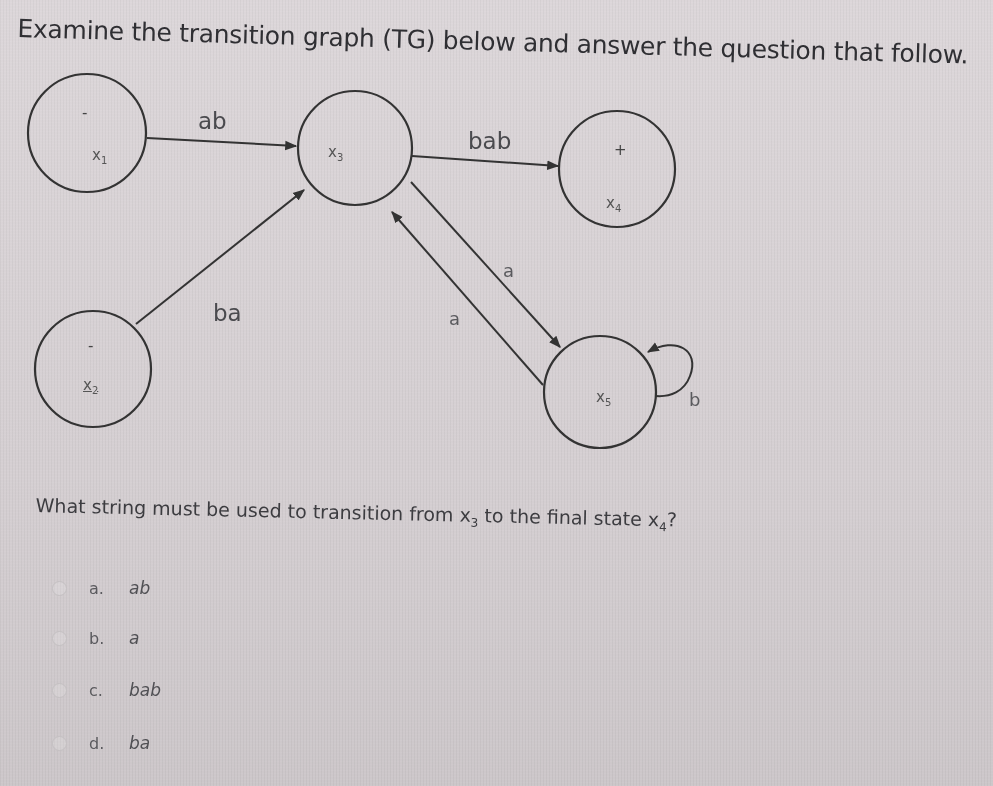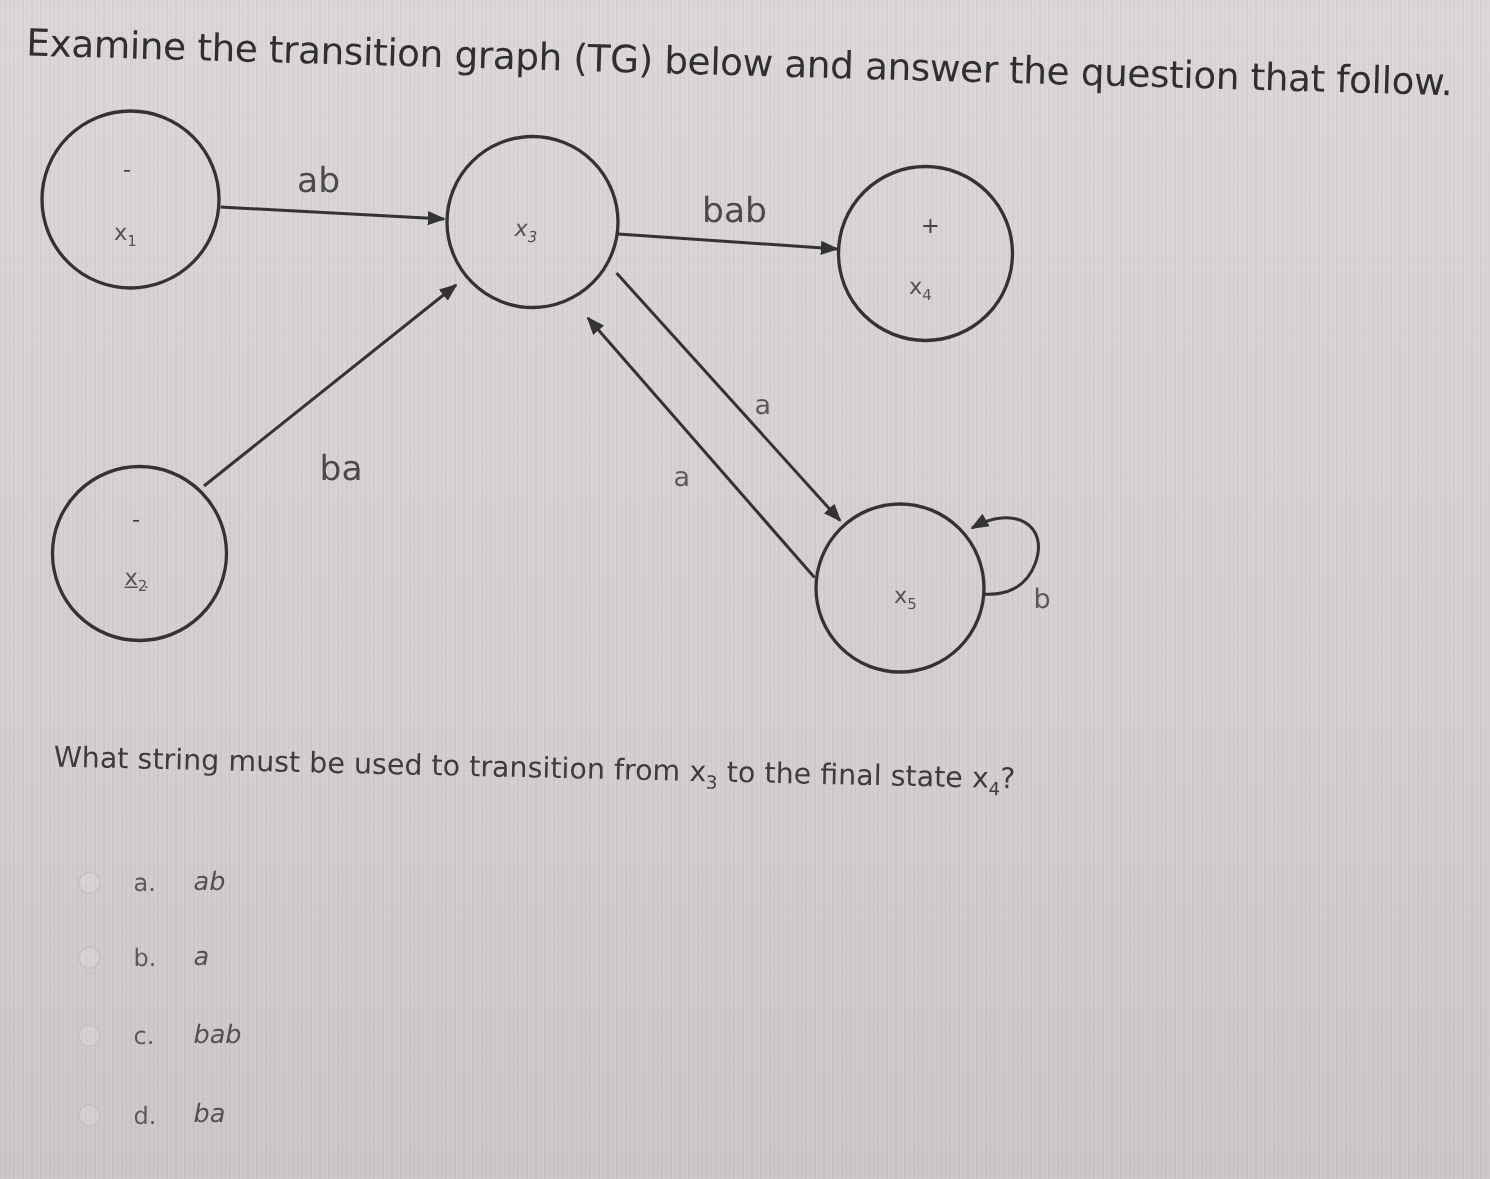--- a/index.html
+++ b/index.html
@@ -131,29 +131,29 @@
 
     <line x1="147" y1="138" x2="296" y2="146" stroke="#333" stroke-width="2" marker-end="url(#arrow)"></line>
     <line x1="136" y1="324" x2="304" y2="190" stroke="#333" stroke-width="2" marker-end="url(#arrow)"></line>
     <line x1="412" y1="156" x2="558" y2="166" stroke="#333" stroke-width="2" marker-end="url(#arrow)"></line>
     <line x1="411" y1="182" x2="560" y2="347" stroke="#333" stroke-width="2" marker-end="url(#arrow)"></line>
     <line x1="543" y1="385" x2="392" y2="212" stroke="#333" stroke-width="2" marker-end="url(#arrow)"></line>
     <path d="M 648 352 C 676 336, 700 350, 690 376 C 684 392, 670 397, 656 396" fill="none" stroke="#333" stroke-width="2" marker-start="url(#arrow)"></path>
   </svg>
 
   <div class="node-marker" style="left:82px; top:104px;">-</div>
-  <div class="node-label" style="left:76px; top:146px;"><span>x</span><sub>1</sub></div>
+  <div class="node-label" style="left:92px; top:146px;"><span>x</span><sub>1</sub></div>
 
   <div class="node-marker" style="left:88px; top:337px;">-</div>
   <div class="node-label" style="left:83px; top:376px;text-decoration:underline;"><span>x</span><sub>2</sub></div>
 
-  <div class="node-label" style="left:343px; top:143px;font-style:italic;"><span>x</span><sub>3</sub></div>
+  <div class="node-label" style="left:328px; top:143px;"><span>x</span><sub>3</sub></div>
 
   <div class="node-marker" style="left:614px; top:141px;">+</div>
-  <div class="node-label" style="left:606px; top:182px;"><span>x</span><sub>4</sub></div>
+  <div class="node-label" style="left:606px; top:194px;"><span>x</span><sub>4</sub></div>
 
   <div class="node-label" style="left:596px; top:388px;"><span>x</span><sub>5</sub></div>
 
   <div class="edge-label" style="left:198px; top:108px;">ab</div>
   <div class="edge-label" style="left:213px; top:300px;">ba</div>
   <div class="edge-label" style="left:468px; top:128px;">bab</div>
   <div class="edge-label small" style="left:503px; top:260px;">a</div>
   <div class="edge-label small" style="left:449px; top:308px;">a</div>
   <div class="edge-label small" style="left:689px; top:389px;">b</div>
 </div>

